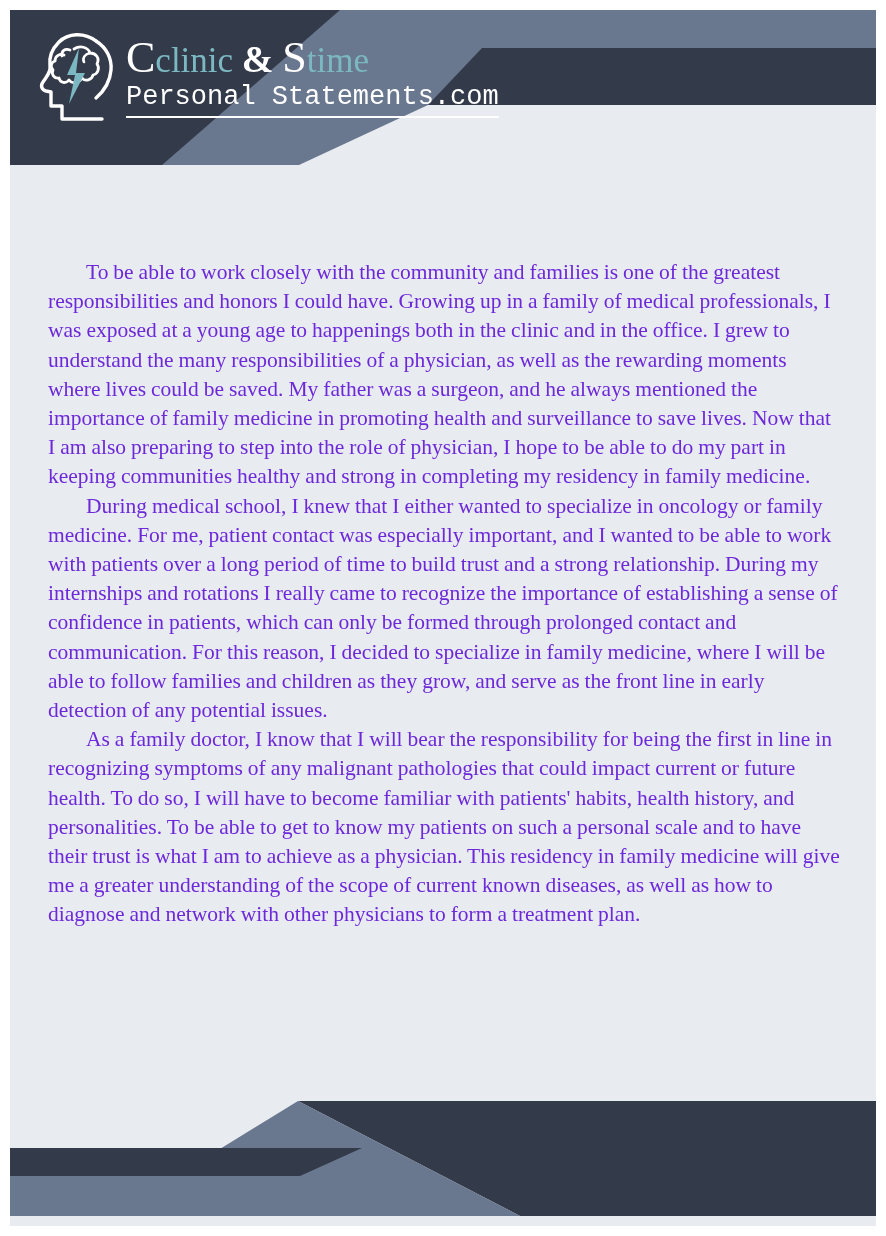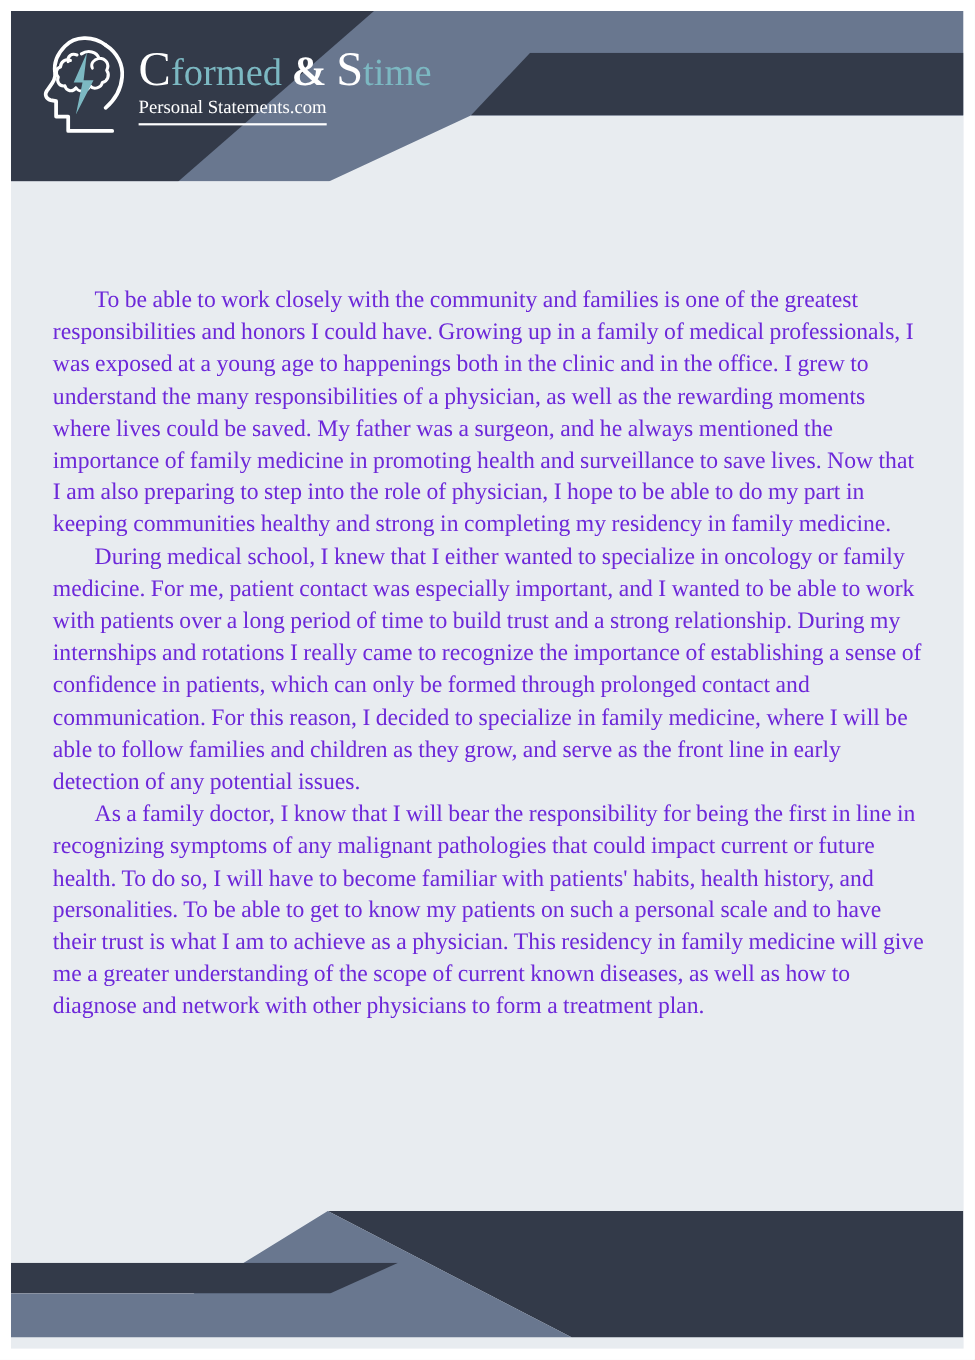--- a/index.html
+++ b/index.html
@@ -95,22 +95,22 @@
     color: #ffffff;
     font-size: 44px;
     line-height: 0.8;
   }
   .logo-title .amp {
     color: #ffffff;
     font-size: 38px;
     font-weight: bold;
   }
   .logo-sub {
-    font-family: Liberation Serif, serif;
-    font-size: 17px;
+    font-family: Liberation Mono, monospace;
+    font-size: 27px;
     color: #ffffff;
     white-space: nowrap;
     margin-top: 4px;
     padding-bottom: 4px;
     border-bottom: 2px solid #ffffff;
     display: inline-block;
   }
 
   
   .content {
@@ -188,21 +188,21 @@
           <path d="M36 22 C31 20, 27 23, 28 28" fill="none" stroke="#ffffff" stroke-width="2.8" stroke-linecap="round" stroke-linejoin="round"></path>
           <path d="M40 21 C46 17, 54 19, 56 25 C62 25, 66 30, 63 36
                    C66 40, 64 46, 59 47 C58 52, 51 54, 48 50" fill="none" stroke="#ffffff" stroke-width="2.8" stroke-linecap="round" stroke-linejoin="round"></path>
           <path d="M56 25 C51 26, 48 30, 50 34" fill="none" stroke="#ffffff" stroke-width="2.6" stroke-linecap="round" stroke-linejoin="round"></path>
           <path d="M35 52 C38 56, 45 56, 48 50" fill="none" stroke="#ffffff" stroke-width="2.6" stroke-linecap="round" stroke-linejoin="round"></path>
 
           <path d="M45 20 L33 47 L41 47 L35 76 L51 45 L42 45 Z" fill="#7cb8c2"></path>
         </svg>
 
         <div class="logo-text">
-          <div class="logo-title"><span class="cap">C</span><span>formed</span>&nbsp;<span class="amp">&amp;</span>&nbsp;<span class="cap">S</span><span>time</span></div>
+          <div class="logo-title"><span class="cap">C</span><span>clinic</span>&nbsp;<span class="amp">&amp;</span>&nbsp;<span class="cap">S</span><span>time</span></div>
           <div class="logo-sub">Personal Statements.com</div>
         </div>
       </div>
     </div>
 
     <div class="content">
       <p class="para">To be able to work closely with the community and families is one of the greatest responsibilities and honors I could have. Growing up in a family of medical professionals, I was exposed at a young age to happenings both in the clinic and in the office. I grew to understand the many responsibilities of a physician, as well as the rewarding moments where lives could be saved. My father was a surgeon, and he always mentioned the importance of family medicine in promoting health and surveillance to save lives. Now that I am also preparing to step into the role of physician, I hope to be able to do my part in keeping communities healthy and strong in completing my residency in family medicine.</p>
       <p class="para">During medical school, I knew that I either wanted to specialize in oncology or family medicine. For me, patient contact was especially important, and I wanted to be able to work with patients over a long period of time to build trust and a strong relationship. During my internships and rotations I really came to recognize the importance of establishing a sense of confidence in patients, which can only be formed through prolonged contact and communication. For this reason, I decided to specialize in family medicine, where I will be able to follow families and children as they grow, and serve as the front line in early detection of any potential issues.</p>
       <p class="para">As a family doctor, I know that I will bear the responsibility for being the first in line in recognizing symptoms of any malignant pathologies that could impact current or future health. To do so, I will have to become familiar with patients' habits, health history, and personalities. To be able to get to know my patients on such a personal scale and to have their trust is what I am to achieve as a physician. This residency in family medicine will give me a greater understanding of the scope of current known diseases, as well as how to diagnose and network with other physicians to form a treatment plan.</p>
     </div>

